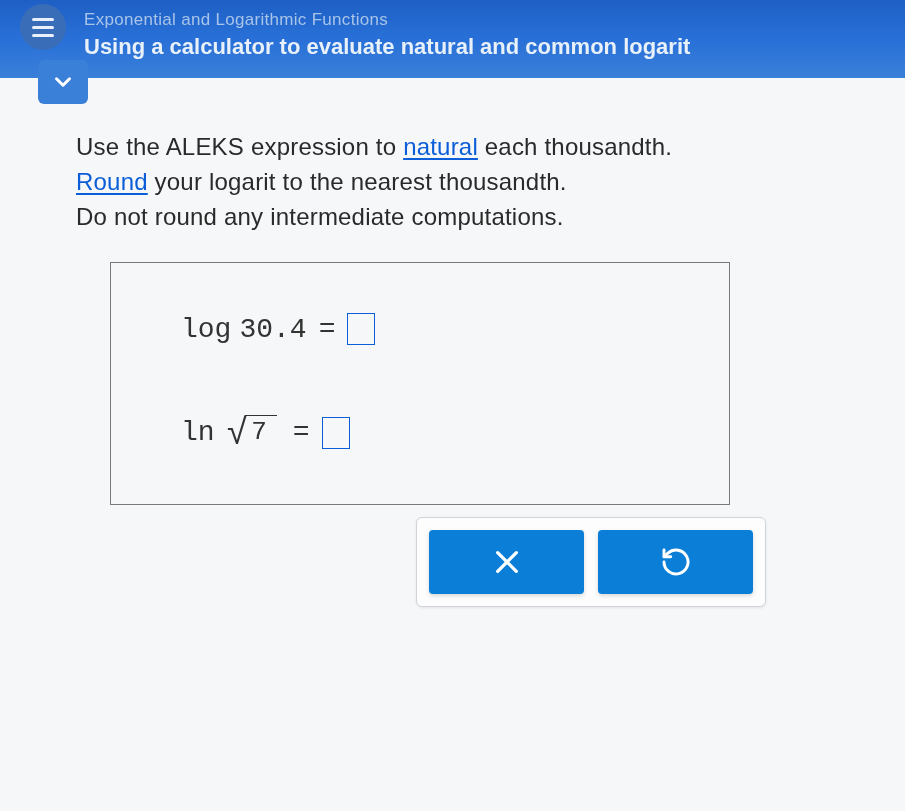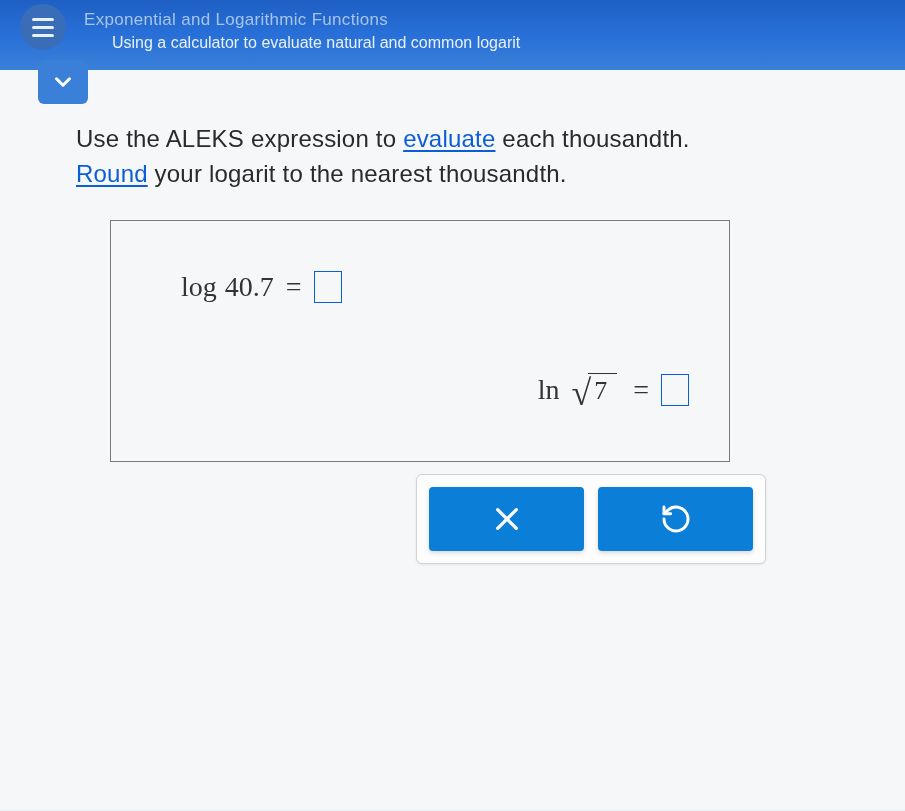--- a/index.html
+++ b/index.html
@@ -45,24 +45,23 @@
       flex: 1;
       padding-top: 2px;
     }
     .topic-label {
       font-size: 17px;
       color: #a8c4e8;
       margin-bottom: 4px;
       letter-spacing: 0.3px;
     }
     .lesson-title {
-      font-size: 16px;
+      font-size: 22px;
       color: #e8f0fa;
-      font-weight: 400;
-      margin-left: 28px;
+      font-weight: 700;
     }
     .chevron-tab {
       position: absolute;
       top: 60px;
       left: 38px;
       width: 50px;
       height: 44px;
       background: #3a7fd8;
       border-radius: 6px;
       display: flex;
@@ -95,28 +94,27 @@
     .problem-box {
       border: 1px solid #7a7a7a;
       width: 620px;
       padding: 50px 40px 44px 70px;
       background: #f5f7f9;
       margin-left: 34px;
     }
     .expr-row {
       display: flex;
       align-items: center;
-      font-family: Liberation Serif, serif;
+      font-family: Liberation Mono, monospace;
       font-size: 28px;
       color: #333;
       margin-bottom: 70px;
     }
     .expr-row:last-child {
       margin-bottom: 10px;
-      justify-content: flex-end;
     }
     .expr-label {
       margin-right: 8px;
     }
     .equals {
       margin: 0 12px;
     }
     .answer-box {
       width: 28px;
       height: 32px;
@@ -187,28 +185,29 @@
 </div>
 
 <div class="chevron-tab">
   <svg viewBox="0 0 24 24" fill="none" stroke="#ffffff" stroke-width="2.8" stroke-linecap="round" stroke-linejoin="round">
     <polyline points="6 9 12 15 18 9"></polyline>
   </svg>
 </div>
 
 <div class="content">
   <div class="instructions">
-    <span>Use the ALEKS expression to </span><span class="link-term">evaluate</span><span> each thousandth.</span><br>
+    <span>Use the ALEKS expression to </span><span class="link-term">natural</span><span> each thousandth.</span><br>
     <span class="link-term">Round</span><span> your logarit to the nearest thousandth.</span><br>
+    <span>Do not round any intermediate computations.</span>
   </div>
 
   <div class="problem-box">
     <div class="expr-row">
       <span class="expr-label">log</span>
-      <span>40.7</span>
+      <span>30.4</span>
       <span class="equals">=</span>
       <span class="answer-box"></span>
     </div>
 
     <div class="expr-row">
       <span class="expr-label">ln</span>
       <span class="sqrt-wrap">
         <span class="sqrt-sym">√</span>
         <span class="radicand">7</span>
       </span>

